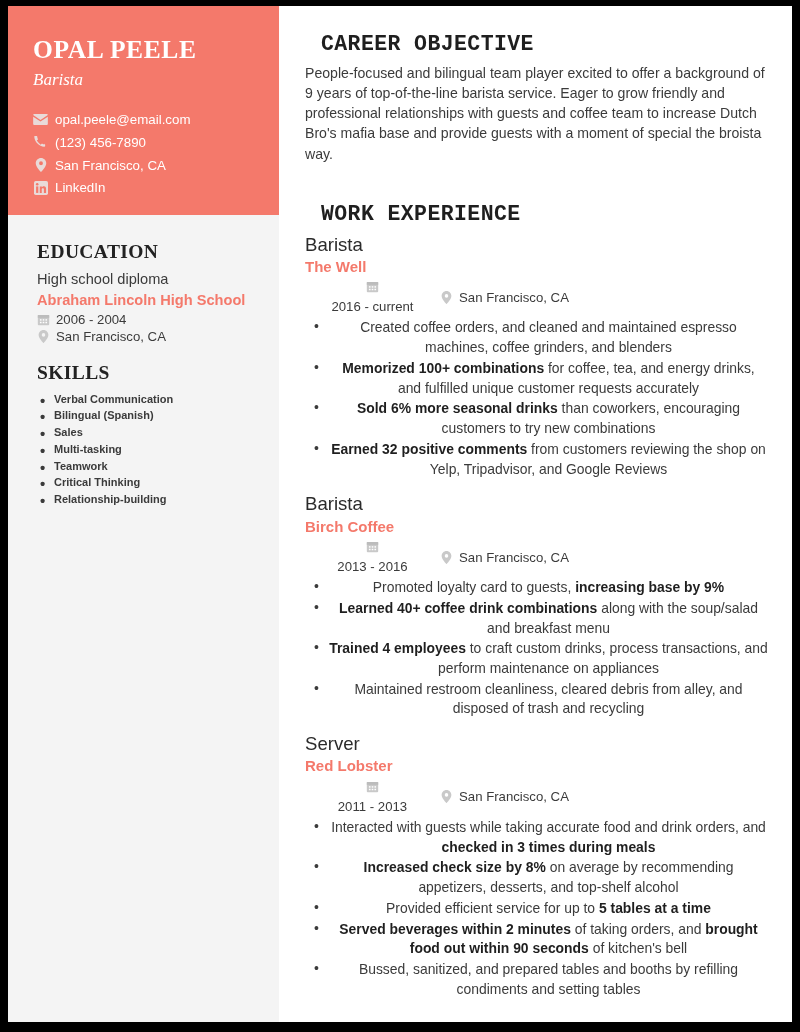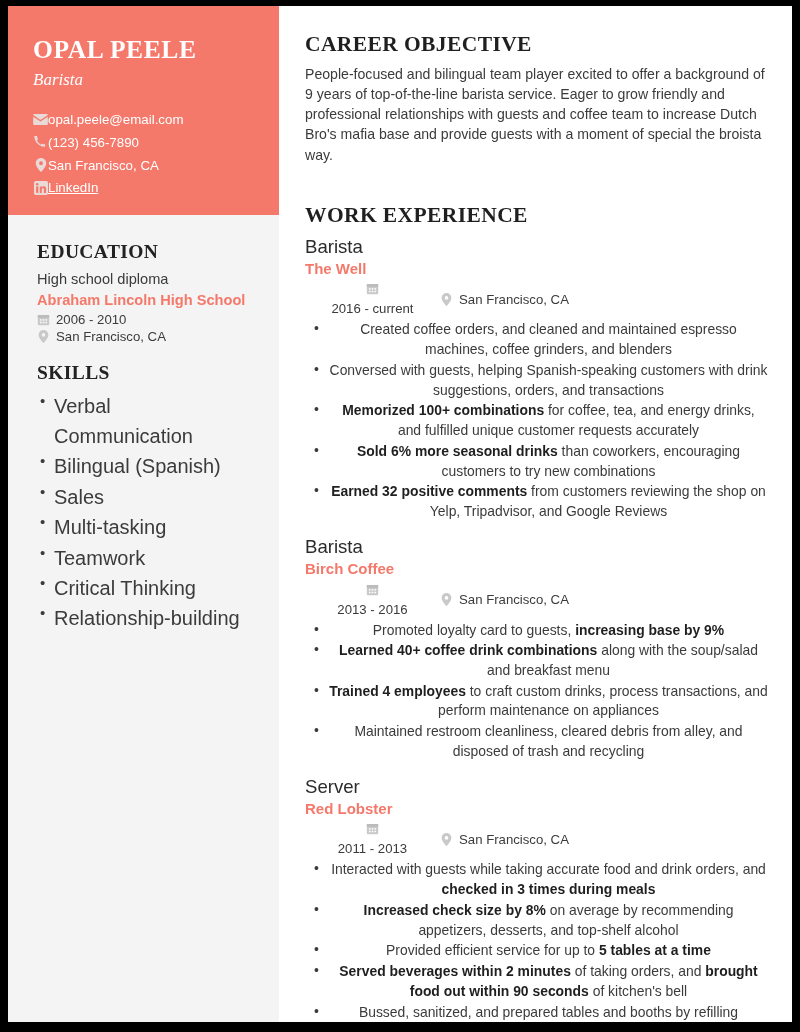--- a/index.html
+++ b/index.html
@@ -42,33 +42,34 @@
   .hero-role {
     font-family: "Liberation Serif", serif;
     font-style: italic;
     font-size: 17px;
     color: #ffffff;
     margin-bottom: 20px;
   }
   .contact-row {
     display: flex;
     align-items: center;
+    gap: 7px;
     margin-bottom: 3.5px;
     font-size: 13.3px;
     color: #ffffff;
     line-height: 1.45;
   }
   .contact-row .ico {
     width: 15px; height: 15px;
     flex: 0 0 15px;
     display: flex; align-items: center; justify-content: center;
     opacity: 0.88;
   }
   .contact-row .ico svg { display: block; }
-  .contact-link { text-decoration: underline; color: #ffffff; }
+  .contact-link { color: #ffffff; }
   .side-body { padding: 20px 25px 0 29px; }
   .side-h {
     font-family: "Liberation Serif", serif;
     font-weight: 700;
     font-size: 19.5px;
     letter-spacing: 0.4px;
     color: #222222;
     margin: 6px 0 7px 0;
   }
   .edu-degree { font-size: 14.6px; color: #3b3b3b; line-height: 1.35; }
@@ -81,38 +82,39 @@
     font-size: 13.2px; color: #3b3b3b; margin-top: 2px;
   }
   .meta-row .ico {
     width: 13px; height: 13px; flex: 0 0 13px;
     display: flex; align-items: center; justify-content: center;
   }
   .skills-list { list-style: none; margin: 0; padding: 0; }
   .skills-list li {
     position: relative;
     padding-left: 17px;
-    font-size: 20px;
+    font-size: 11px;
     color: #3b3b3b;
     line-height: 1.52;
+    font-weight: bold;
   }
   .skills-list li::before {
     content: "•";
     position: absolute; left: 3px; top: -1px;
     font-size: 15px; color: #3b3b3b;
   }
   
   .main { flex: 1; background: #ffffff; padding: 26px 24px 0 26px; }
   .main-h {
-    font-family: Liberation Serif, serif;
+    font-family: Liberation Mono, monospace;
     font-weight: 700;
     font-size: 21.5px;
     letter-spacing: 0.4px;
     color: #1f1f1f;
-    margin: 0 0 7px 0;
+    margin: 0 0 7px 16px;
   }
   .objective {
     font-size: 14.1px; color: #3b3b3b;
     line-height: 1.43; margin: 0 0 38px 0;
   }
   .job { margin-bottom: 13px; }
   .job-title { font-size: 18.6px; color: #2b2b2b; line-height: 1.25; }
   .job-company {
     font-size: 15px; color: #f4796b; font-weight: 600;
     line-height: 1.3; margin-top: 1px;
@@ -194,21 +196,21 @@
               <rect x="1" y="2.5" width="14" height="12.5" rx="1.2" fill="#c9c9c9"></rect>
               <rect x="1" y="2.5" width="14" height="3.4" fill="#bcbcbc"></rect>
               <rect x="3.6" y="7.6" width="2" height="1.8" fill="#fff"></rect>
               <rect x="7" y="7.6" width="2" height="1.8" fill="#fff"></rect>
               <rect x="10.4" y="7.6" width="2" height="1.8" fill="#fff"></rect>
               <rect x="3.6" y="10.8" width="2" height="1.8" fill="#fff"></rect>
               <rect x="7" y="10.8" width="2" height="1.8" fill="#fff"></rect>
               <rect x="10.4" y="10.8" width="2" height="1.8" fill="#fff"></rect>
             </svg>
         </span>
-        <span>2006 - 2010</span>
+        <span>2006 - 2004</span>
       </div>
       <div class="meta-row">
         <span class="ico">
           <svg width="11" height="13" viewBox="0 0 12 16">
               <path d="M6 0C2.7 0 0 2.7 0 6c0 4.2 6 10 6 10s6-5.8 6-10c0-3.3-2.7-6-6-6zm0 8.2A2.2 2.2 0 1 1 6 3.8a2.2 2.2 0 0 1 0 4.4z" fill="#c9c9c9"></path>
             </svg>
         </span>
         <span>San Francisco, CA</span>
       </div>
 
@@ -254,21 +256,20 @@
               <span class="ico">
                 <svg width="11" height="13" viewBox="0 0 12 16">
                   <path d="M6 0C2.7 0 0 2.7 0 6c0 4.2 6 10 6 10s6-5.8 6-10c0-3.3-2.7-6-6-6zm0 8.2A2.2 2.2 0 1 1 6 3.8a2.2 2.2 0 0 1 0 4.4z" fill="#c9c9c9"></path>
                 </svg>
               </span>
               <span>San Francisco, CA</span>
             </span>
           </div>
           <ul class="bullets">
             <li><span>Created coffee orders, and cleaned and maintained espresso machines, coffee grinders, and blenders</span></li>
-            <li><span>Conversed with guests, helping Spanish-speaking customers with drink suggestions, orders, and transactions</span></li>
             <li><b>Memorized 100+ combinations</b><span> for coffee, tea, and energy drinks, and fulfilled unique customer requests accurately</span></li>
             <li><b>Sold 6% more seasonal drinks</b><span> than coworkers, encouraging customers to try new combinations</span></li>
             <li><b>Earned 32 positive comments</b><span> from customers reviewing the shop on Yelp, Tripadvisor, and Google Reviews</span></li>
           </ul>
         </div>
         <div class="job">
           <div class="job-title">Barista</div>
           <div class="job-company">Birch Coffee</div>
           <div class="job-meta">
             <span class="meta-row">

